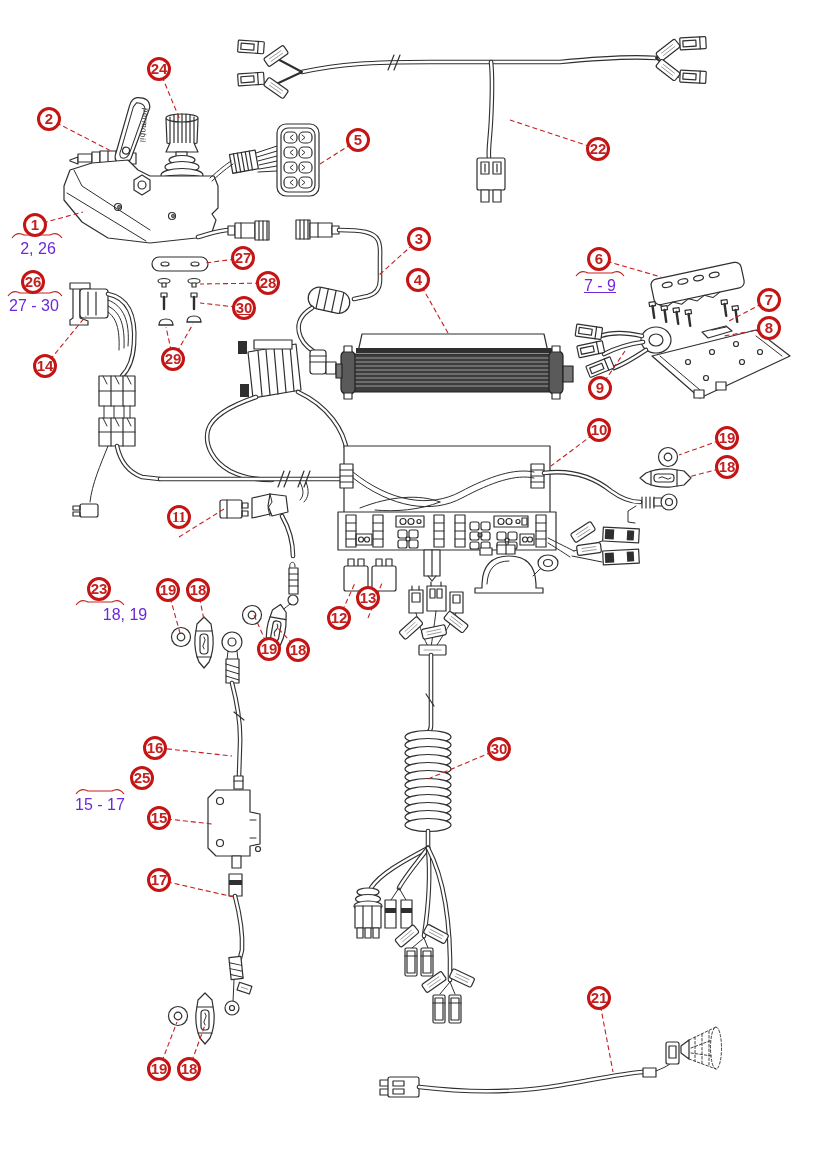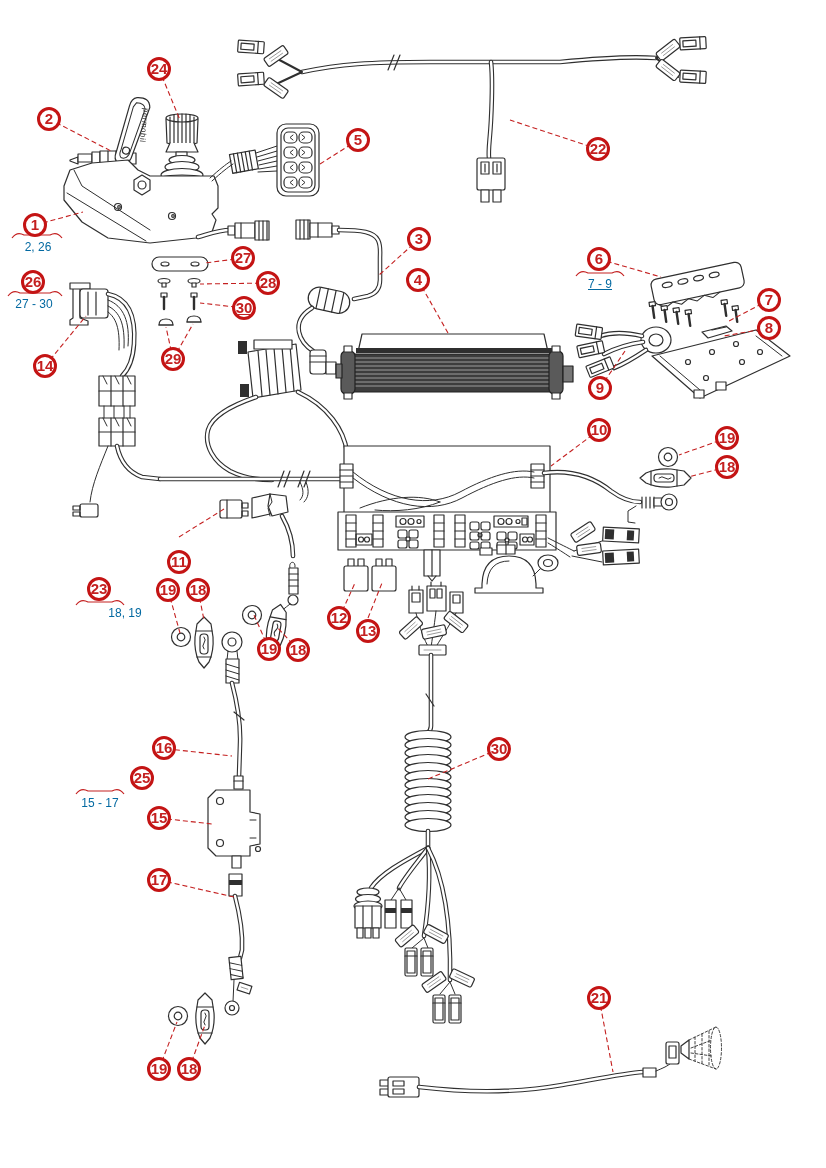--- a/index.html
+++ b/index.html
@@ -11,21 +11,21 @@
   .art text{stroke:none;fill:#2f2f2f;}
   .wfill{fill:#ffffff;}
   .dk{fill:#2f2f2f;stroke:none;}
   .tube{stroke:#2f2f2f;stroke-width:4.6;fill:none;}
   .tubein{stroke:#ffffff;stroke-width:2.4;fill:none;}
   .thin{stroke:#2f2f2f;stroke-width:1;fill:none;}
   .gray{stroke:#8a8a8a;stroke-width:0.8;}
   .callout{position:absolute;width:24px;height:24px;box-sizing:border-box;border:3px solid #c41414;
            border-radius:50%;background:#fff;color:#c42020;font-size:15px;font-weight:bold;
            line-height:18px;text-align:center;z-index:5;}
-  .group-label{position:absolute;transform:translateX(-50%);color:#0369a1;font-size:12px;
+  .group-label{position:absolute;transform:translateX(-50%);color:#6d28d9;font-size:16px;
            white-space:nowrap;z-index:5;}
   .leader{stroke:#c42020;stroke-width:1.1;stroke-dasharray:5 3;fill:none;}
   .bracket{stroke:#c42020;stroke-width:1.2;fill:none;}
 </style>
 </head>
 <body>
 
 <div class="stage">
 
 <svg width="826" height="1168" viewBox="0 0 826 1168">
@@ -692,29 +692,29 @@
       <div class="callout" style="left: 588px; top: 376px;">9</div>
       <div class="callout" style="left: 231px; top: 246px;">27</div>
       <div class="callout" style="left: 256px; top: 271px;">28</div>
       <div class="callout" style="left: 232px; top: 296px; text-decoration: underline;">30</div>
       <div class="callout" style="left: 21px; top: 270px;">26</div>
       <div class="callout" style="left: 33px; top: 354px;">14</div>
       <div class="callout" style="left: 161px; top: 347px;">29</div>
       <div class="callout" style="left: 587px; top: 418px;">10</div>
       <div class="callout" style="left: 715px; top: 426px;">19</div>
       <div class="callout" style="left: 715px; top: 455px;">18</div>
-      <div class="callout" style="left: 167px; top: 550px;">11</div>
+      <div class="callout" style="left: 167px; top: 505px; font-family: Liberation Serif, serif;">11</div>
       <div class="callout" style="left: 327px; top: 606px;">12</div>
-      <div class="callout" style="left: 356px; top: 619px;">13</div>
+      <div class="callout" style="left: 356px; top: 586px;">13</div>
       <div class="callout" style="left: 87px; top: 577px;">23</div>
       <div class="callout" style="left: 156px; top: 578px;">19</div>
       <div class="callout" style="left: 186px; top: 578px;">18</div>
       <div class="callout" style="left: 257px; top: 637px;">19</div>
       <div class="callout" style="left: 286px; top: 638px;">18</div>
-      <div class="callout" style="left: 152px; top: 736px;">16</div>
+      <div class="callout" style="left: 143px; top: 736px;">16</div>
       <div class="callout" style="left: 87px; top: 766px; margin-left: 43px;">25</div>
       <div class="callout" style="left: 147px; top: 806px;">15</div>
       <div class="callout" style="left: 147px; top: 868px;">17</div>
       <div class="callout" style="left: 487px; top: 737px;">30</div>
       <div class="callout" style="left: 147px; top: 1057px;">19</div>
       <div class="callout" style="left: 177px; top: 1057px;">18</div>
       <div class="callout" style="left: 587px; top: 986px;">21</div>
       <div class="group-label" style="left: 38px; top: 240px;">2, 26</div>
       <div class="group-label" style="left: 34px; top: 297px;">27 - 30</div>
       <div class="group-label" style="left: 600px; top: 277px; text-decoration: underline;">7 - 9</div>

